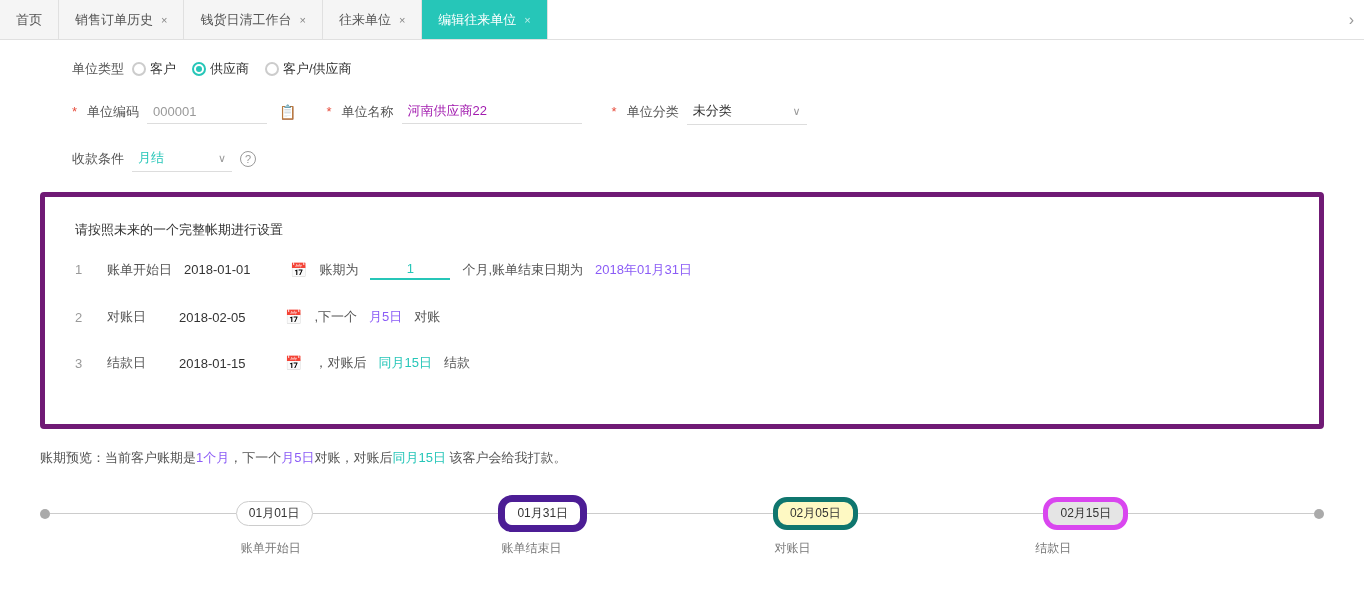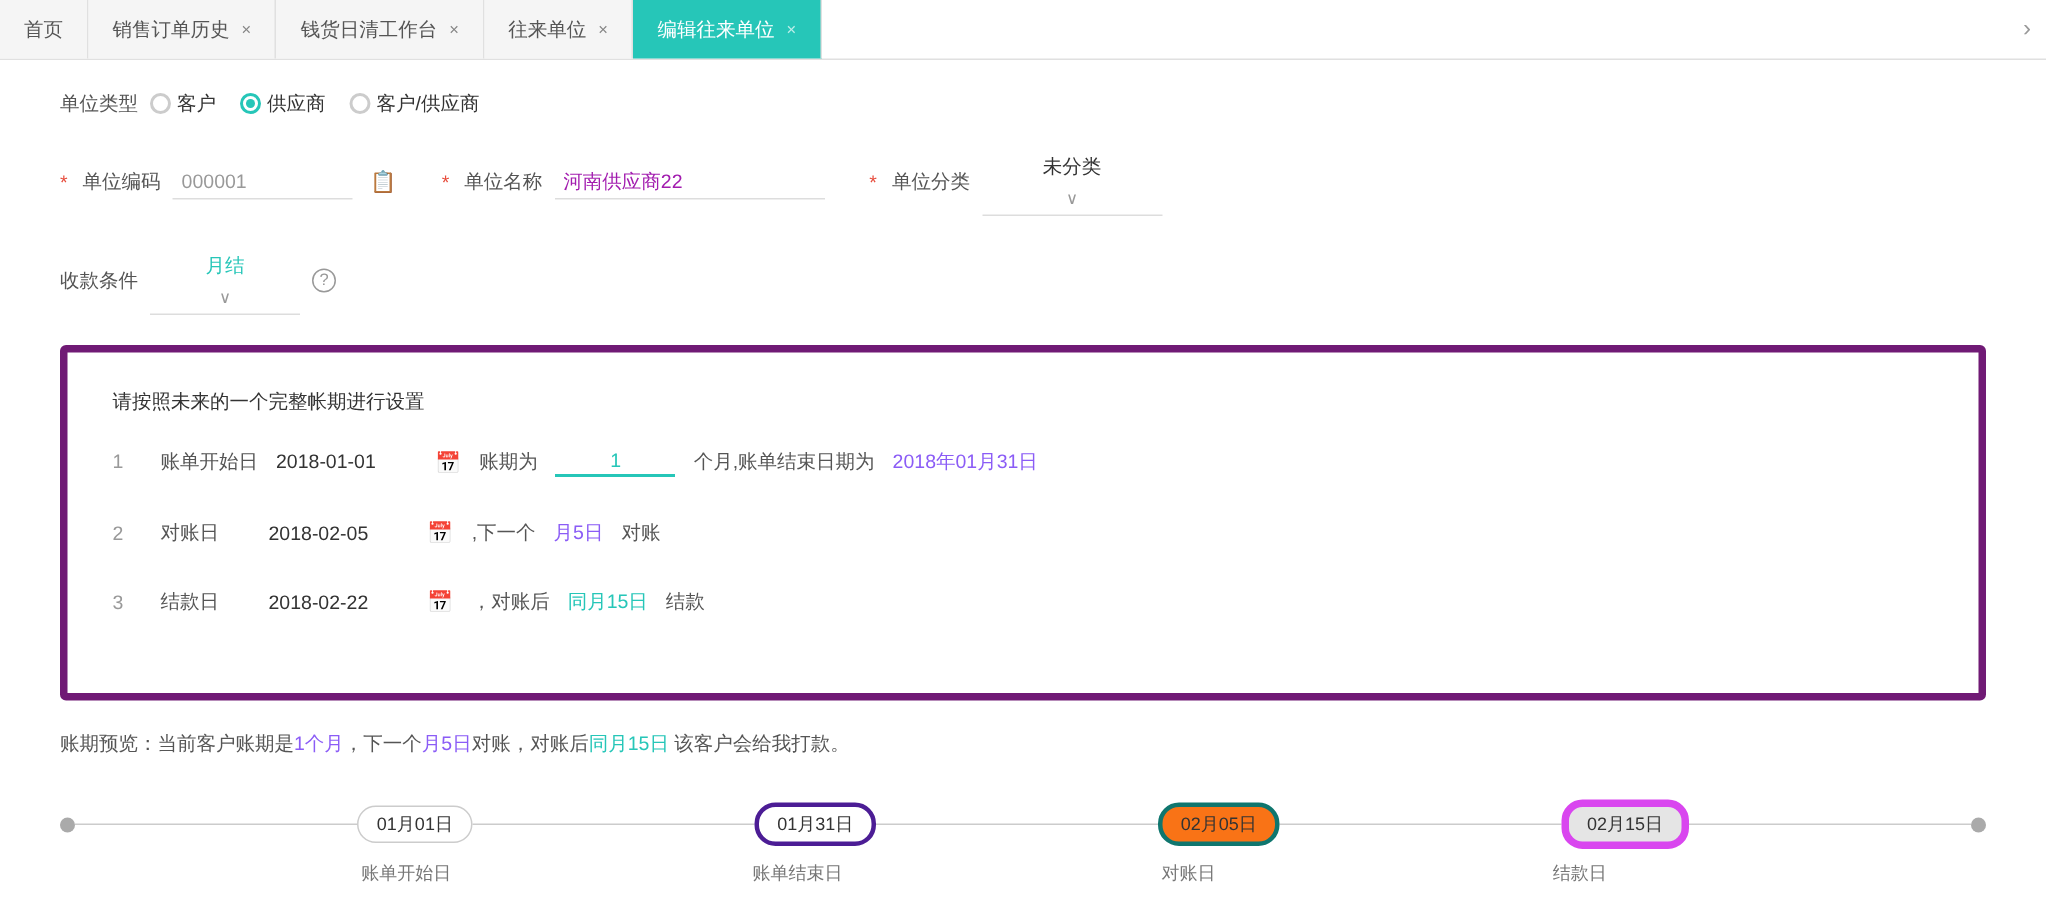--- a/index.html
+++ b/index.html
@@ -52,20 +52,21 @@
       background: #fff;
       min-height: calc(100vh - 40px);
     }
 
     
     .form-row {
       display: flex;
       align-items: center;
       margin-bottom: 20px;
       gap: 30px;
+      margin-left: 32px;
     }
     .form-field {
       display: flex;
       align-items: center;
       gap: 8px;
     }
     .form-field .label {
       color: #555;
       white-space: nowrap;
     }
@@ -122,21 +123,20 @@
 
     
     .dropdown-field {
       display: flex;
       align-items: center;
       border-bottom: 1px solid #ddd;
       padding: 4px 6px;
       min-width: 120px;
       cursor: pointer;
       gap: 6px;
-      flex-direction: column;
     }
     .dropdown-field .value { flex: 1; }
     .dropdown-field.payment .value { color: #26c6b8; }
     .chevron-icon { color: #999; font-size: 11px; }
 
     
     .cal-icon { color: #26c6b8; cursor: pointer; font-size: 14px; margin-left: 4px; }
 
     
     .help-icon {
@@ -311,21 +311,21 @@
       <span class="date-val">2018-02-05</span>
       <span class="cal-icon">📅</span>
       <span class="row-desc">,下一个</span>
         <span class="highlight-orange">月5日</span>
       <span class="row-desc">对账</span>
     </div>
 
     <div class="setting-row">
       <span class="row-num">3</span>
       <span class="row-label">结款日</span>
-      <span class="date-val">2018-02-22</span>
+      <span class="date-val">2018-01-15</span>
       <span class="cal-icon">📅</span>
       <span class="row-desc">，对账后</span>
         <span class="highlight-teal">同月15日</span>
       <span class="row-desc">结款</span>
     </div>
   </div>
 
   <div class="preview-text">
     <span>账期预览：当前客户账期是</span><span class="highlight-orange">1个月</span><span>，下一个</span><span class="highlight-orange">月5日</span><span>对账，对账后</span><span class="highlight-teal">同月15日</span>&nbsp;<span>该客户会给我打款。</span>
   </div>
@@ -337,27 +337,27 @@
 
       <div style="flex:1;height:1px;background:#ccc;"></div>
 
       <div style="display:flex;flex-direction:column;align-items:center;z-index:1;flex-shrink:0;">
         <div style="background:#fff;border:1px solid #ccc;border-radius:14px;padding:3px 12px;font-size:12px;">01月01日</div>
       </div>
 
       <div style="flex:1;height:1px;background:#ccc;"></div>
 
       <div style="display:flex;flex-direction:column;align-items:center;z-index:1;flex-shrink:0;">
-        <div style="background:#fff;border:3px solid #4c1d95;border-radius:14px;padding:3px 12px;font-size:12px;text-align:right;">01月31日</div>
+        <div style="background:#fff;border:7px solid #4c1d95;border-radius:14px;padding:3px 12px;font-size:12px;text-align:right;">01月31日</div>
       </div>
 
       <div style="flex:1;height:1px;background:#ccc;"></div>
 
       <div style="display:flex;flex-direction:column;align-items:center;z-index:1;flex-shrink:0;">
-        <div style="background:#f97316;border:3px solid #0f766e;border-radius:14px;padding:3px 12px;font-size:12px;">02月05日</div>
+        <div style="background:#fef9c3;border:5px solid #0f766e;border-radius:14px;padding:3px 12px;font-size:12px;">02月05日</div>
       </div>
 
       <div style="flex:1;height:1px;background:#ccc;"></div>
 
       <div style="display:flex;flex-direction:column;align-items:center;z-index:1;flex-shrink:0;">
         <div style="background:#e5e5e5;border:5px solid #d946ef;border-radius:14px;padding:3px 12px;font-size:12px;">02月15日</div>
       </div>
 
       <div style="flex:1;height:1px;background:#ccc;"></div>
 

